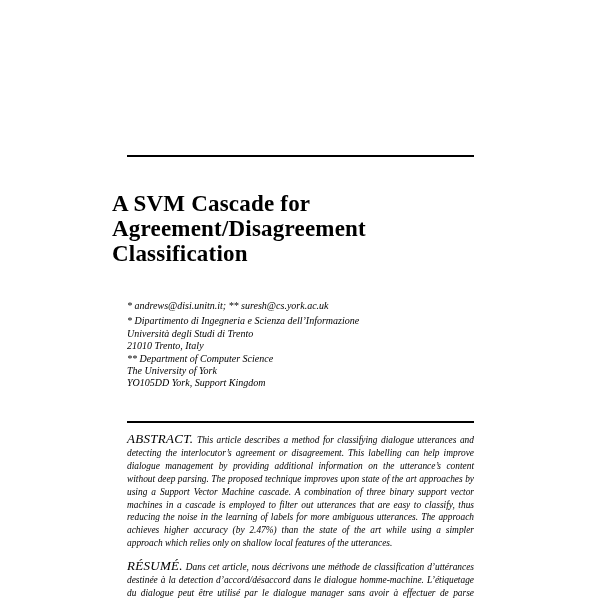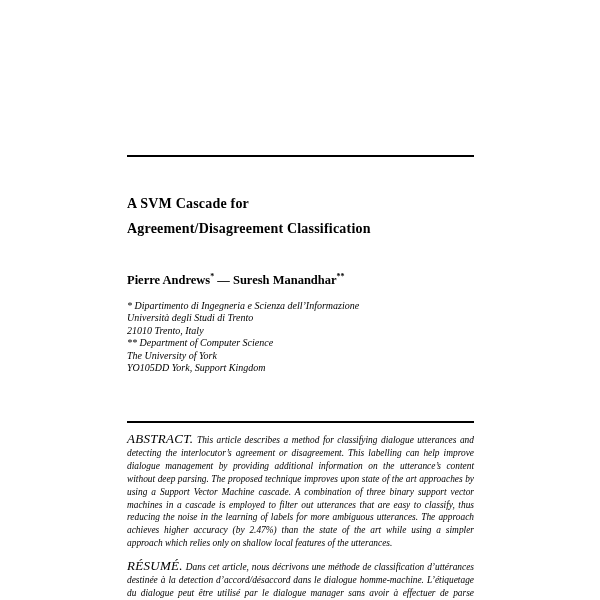--- a/index.html
+++ b/index.html
@@ -21,25 +21,25 @@
     left: 127px;
     width: 347px;
     height: 2px;
     background: #000000;
   }
   .rule-top { top: 155px; }
   .rule-mid { top: 421px; }
 
   .title {
     position: absolute;
-    left: 127px;
+    left: 112px;
     top: 191px;
     width: 360px;
     font-weight: bold;
-    font-size: 14px;
+    font-size: 23px;
     line-height: 25px;
     letter-spacing: 0.2px;
     font-family: Liberation Serif, serif;
   }
 
   .authors {
     position: absolute;
     left: 127px;
     top: 273px;
     font-weight: bold;
@@ -85,25 +85,23 @@
 
 <div class="page">
 
   <div class="rule rule-top"></div>
 
   <div class="title">
     <div>A SVM Cascade for</div>
     <div>Agreement/Disagreement Classification</div>
   </div>
 
-  <div class="authors">
-    <span>Pierre Andrews</span><sup>*</sup><span> — </span><span>Suresh Manandhar</span><sup>**</sup>
-  </div>
 
   <div class="contact">
+    <div class="contact-line-first">* andrews@disi.unitn.it; ** suresh@cs.york.ac.uk</div>
     <div>* Dipartimento di Ingegneria e Scienza dell’Informazione</div>
     <div>Università degli Studi di Trento</div>
     <div>21010 Trento, Italy</div>
     <div>** Department of Computer Science</div>
     <div>The University of York</div>
     <div>YO105DD York, Support Kingdom</div>
   </div>
 
   <div class="rule rule-mid"></div>
 

